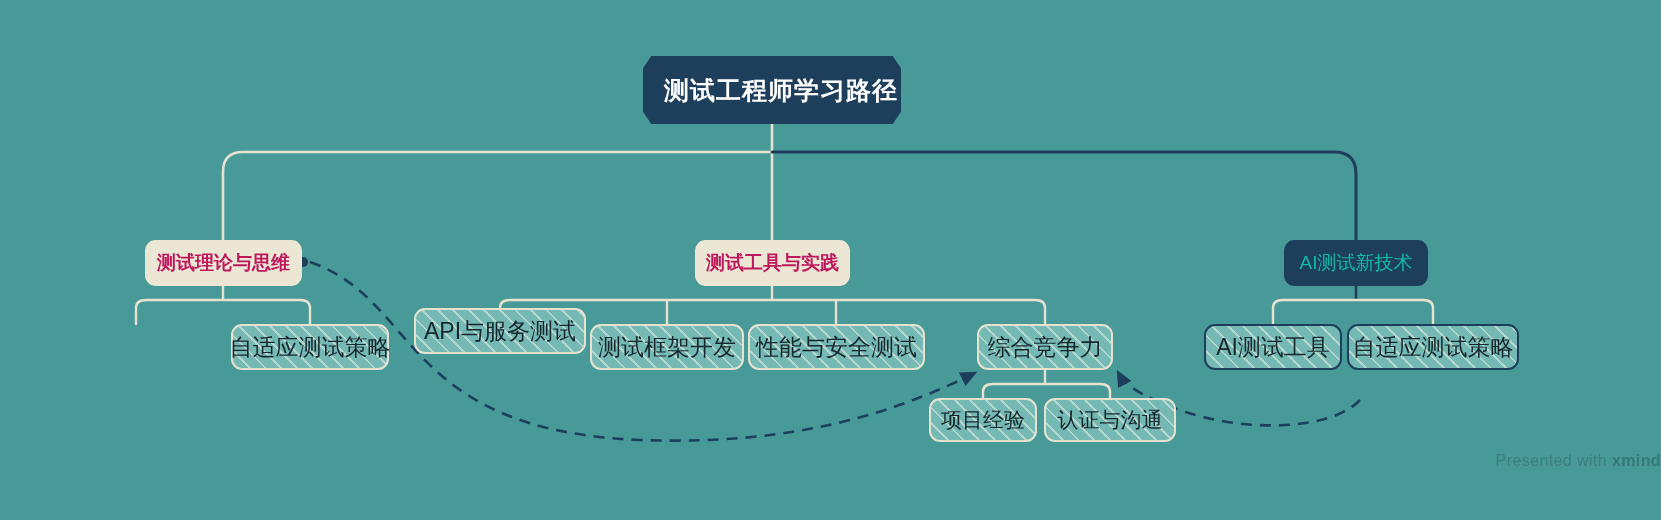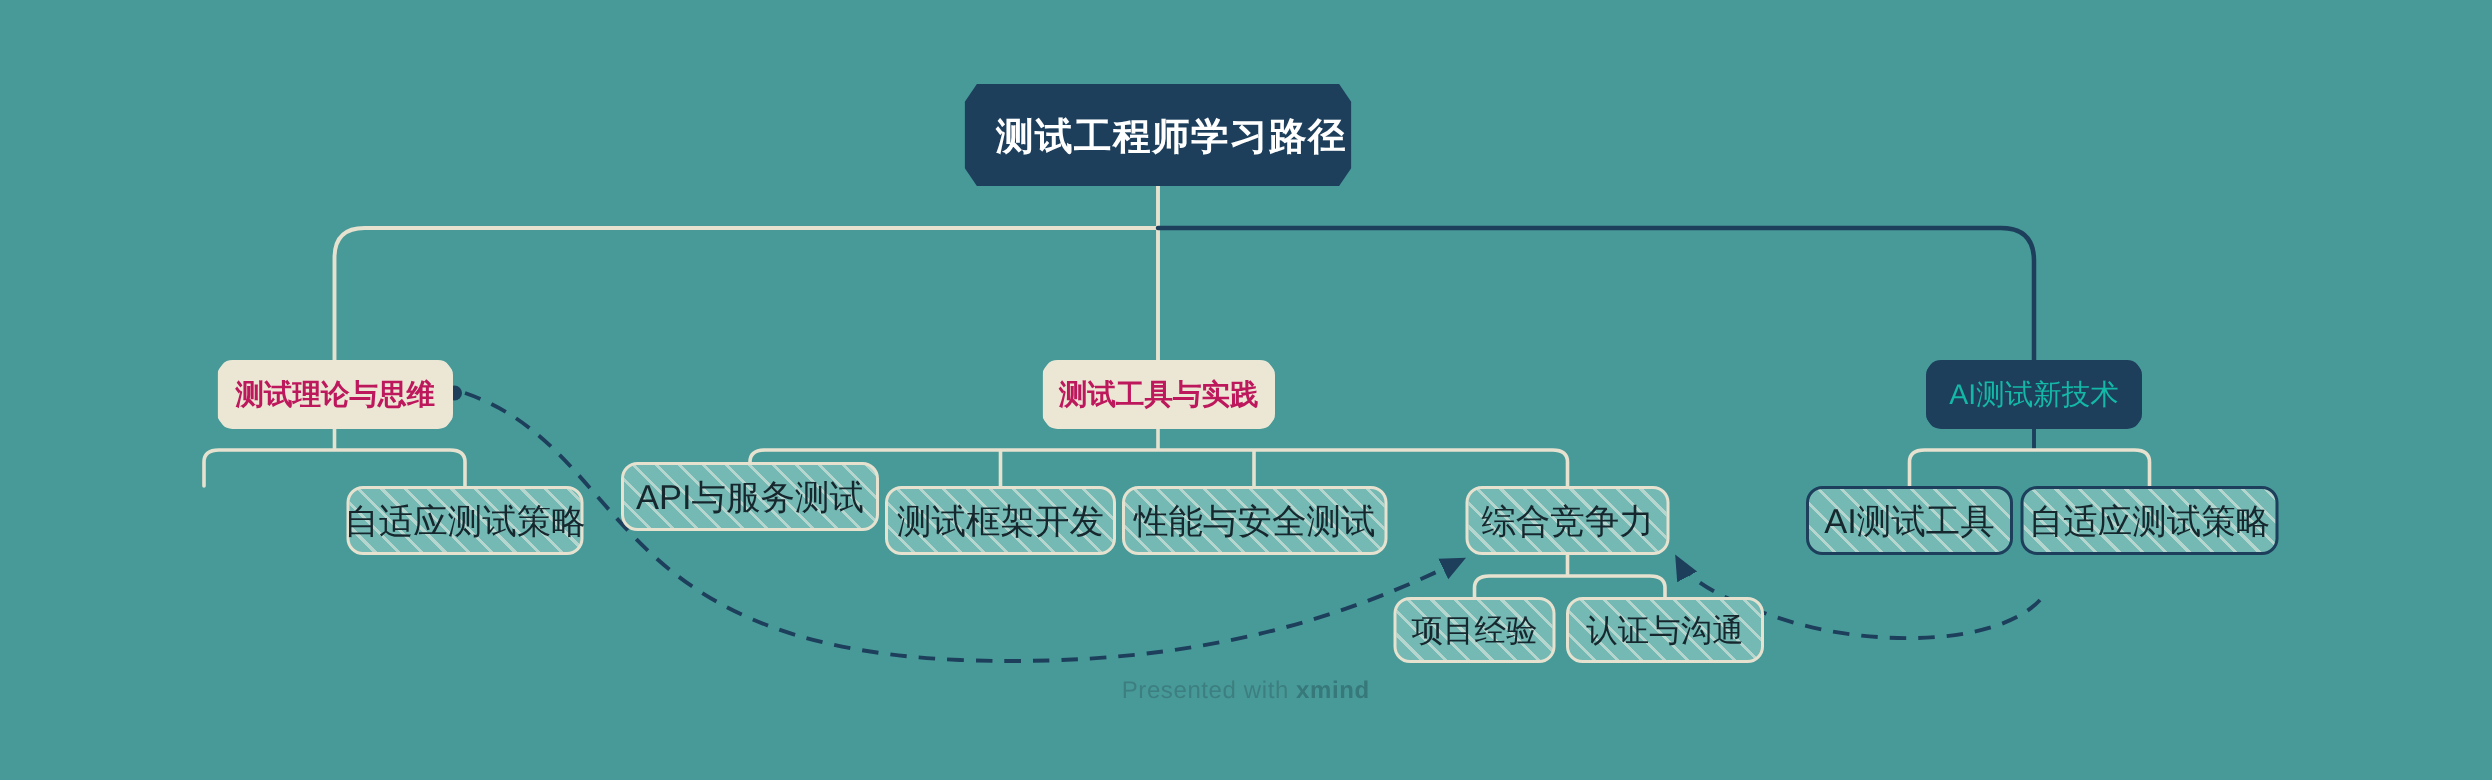--- a/index.html
+++ b/index.html
@@ -87,21 +87,21 @@
   .node.leaf.dark-border {
     border-color: #1d3f5c;
   }
   .node.leaf.small {
     font-size: 21px;
   }
   .watermark {
     position: absolute;
     left: 0;
     width: 1661px;
-    text-align: center;
+    text-align: right;
     font-size: 16px;
     color: #3d7f80;
     letter-spacing: 0.4px;
     z-index: 2;
   }
   .watermark b {
     color: #37787a;
     font-weight: bold;
   }
 </style>

